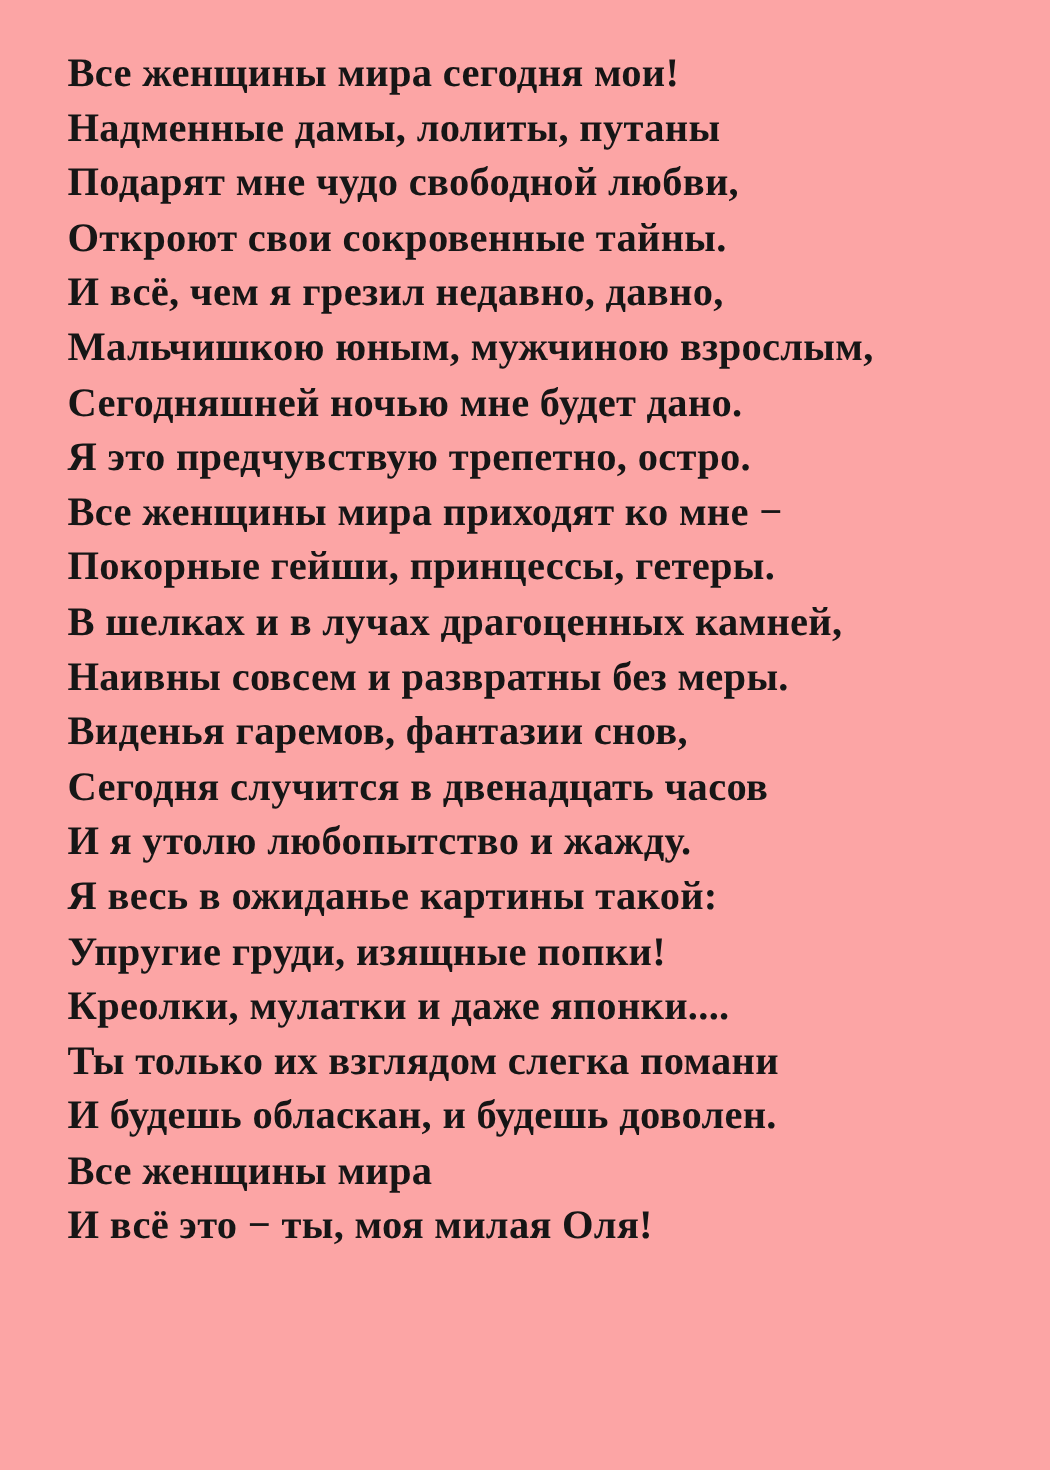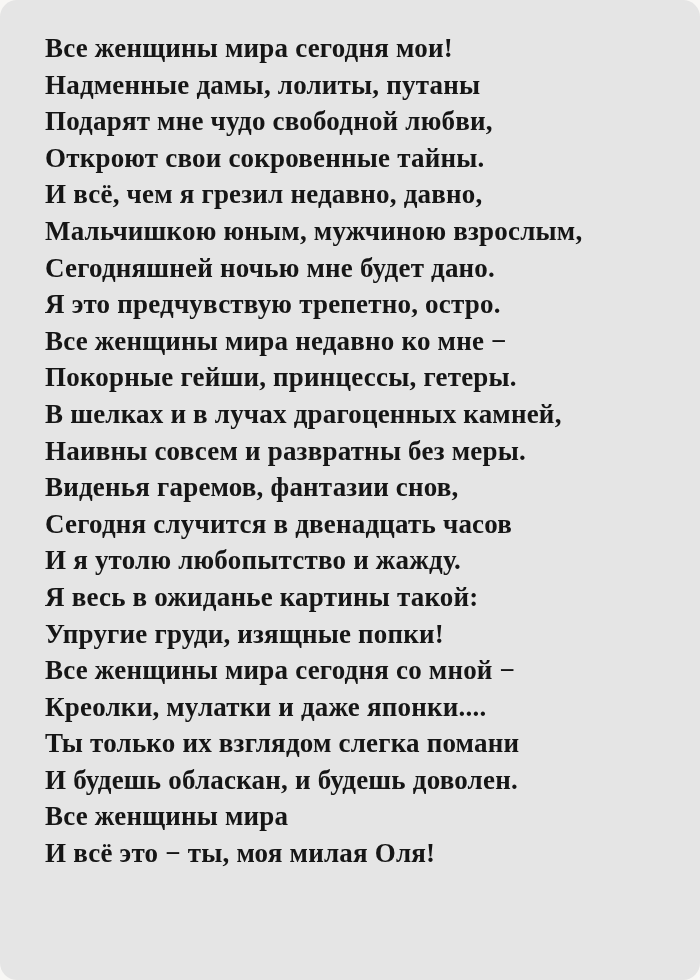--- a/index.html
+++ b/index.html
@@ -10,22 +10,21 @@
     width: 700px;
     height: 980px;
     background: #f8f7f5;
     overflow: hidden;
   }
   .poem-page {
     box-sizing: border-box;
     width: 700px;
     height: 980px;
     padding: 30px 20px 0 45px;
-    background: #e5e5e5;
-    border-radius: 17px;
+    background: #fca5a5;
   }
   .poem-line {
     font-family: "Liberation Serif", "DejaVu Serif", serif;
     font-weight: 700;
     font-size: 27px;
     line-height: 36.6px;
     color: #161616;
     letter-spacing: 0.2px;
     white-space: nowrap;
   }
@@ -35,28 +34,27 @@
 
 <div class="poem-page">
   <div class="poem-line">Все женщины мира сегодня мои!</div>
   <div class="poem-line">Надменные дамы, лолиты, путаны</div>
   <div class="poem-line">Подарят мне чудо свободной любви,</div>
   <div class="poem-line">Откроют свои сокровенные тайны.</div>
   <div class="poem-line">И всё, чем я грезил недавно, давно,</div>
   <div class="poem-line">Мальчишкою юным, мужчиною взрослым,</div>
   <div class="poem-line">Сегодняшней ночью мне будет дано.</div>
   <div class="poem-line">Я это предчувствую трепетно, остро.</div>
-  <div class="poem-line">Все женщины мира недавно ко мне −</div>
+  <div class="poem-line">Все женщины мира приходят ко мне −</div>
   <div class="poem-line">Покорные гейши, принцессы, гетеры.</div>
   <div class="poem-line">В шелках и в лучах драгоценных камней,</div>
   <div class="poem-line">Наивны совсем и развратны без меры.</div>
   <div class="poem-line">Виденья гаремов, фантазии снов,</div>
   <div class="poem-line">Сегодня случится в двенадцать часов</div>
   <div class="poem-line">И я утолю любопытство и жажду.</div>
   <div class="poem-line">Я весь в ожиданье картины такой:</div>
   <div class="poem-line">Упругие груди, изящные попки!</div>
-  <div class="poem-line">Все женщины мира сегодня со мной −</div>
   <div class="poem-line">Креолки, мулатки и даже японки....</div>
   <div class="poem-line">Ты только их взглядом слегка помани</div>
   <div class="poem-line">И будешь обласкан, и будешь доволен.</div>
   <div class="poem-line">Все женщины мира</div>
   <div class="poem-line">И всё это − ты, моя милая Оля!</div>
 </div>
 
 </body></html>

